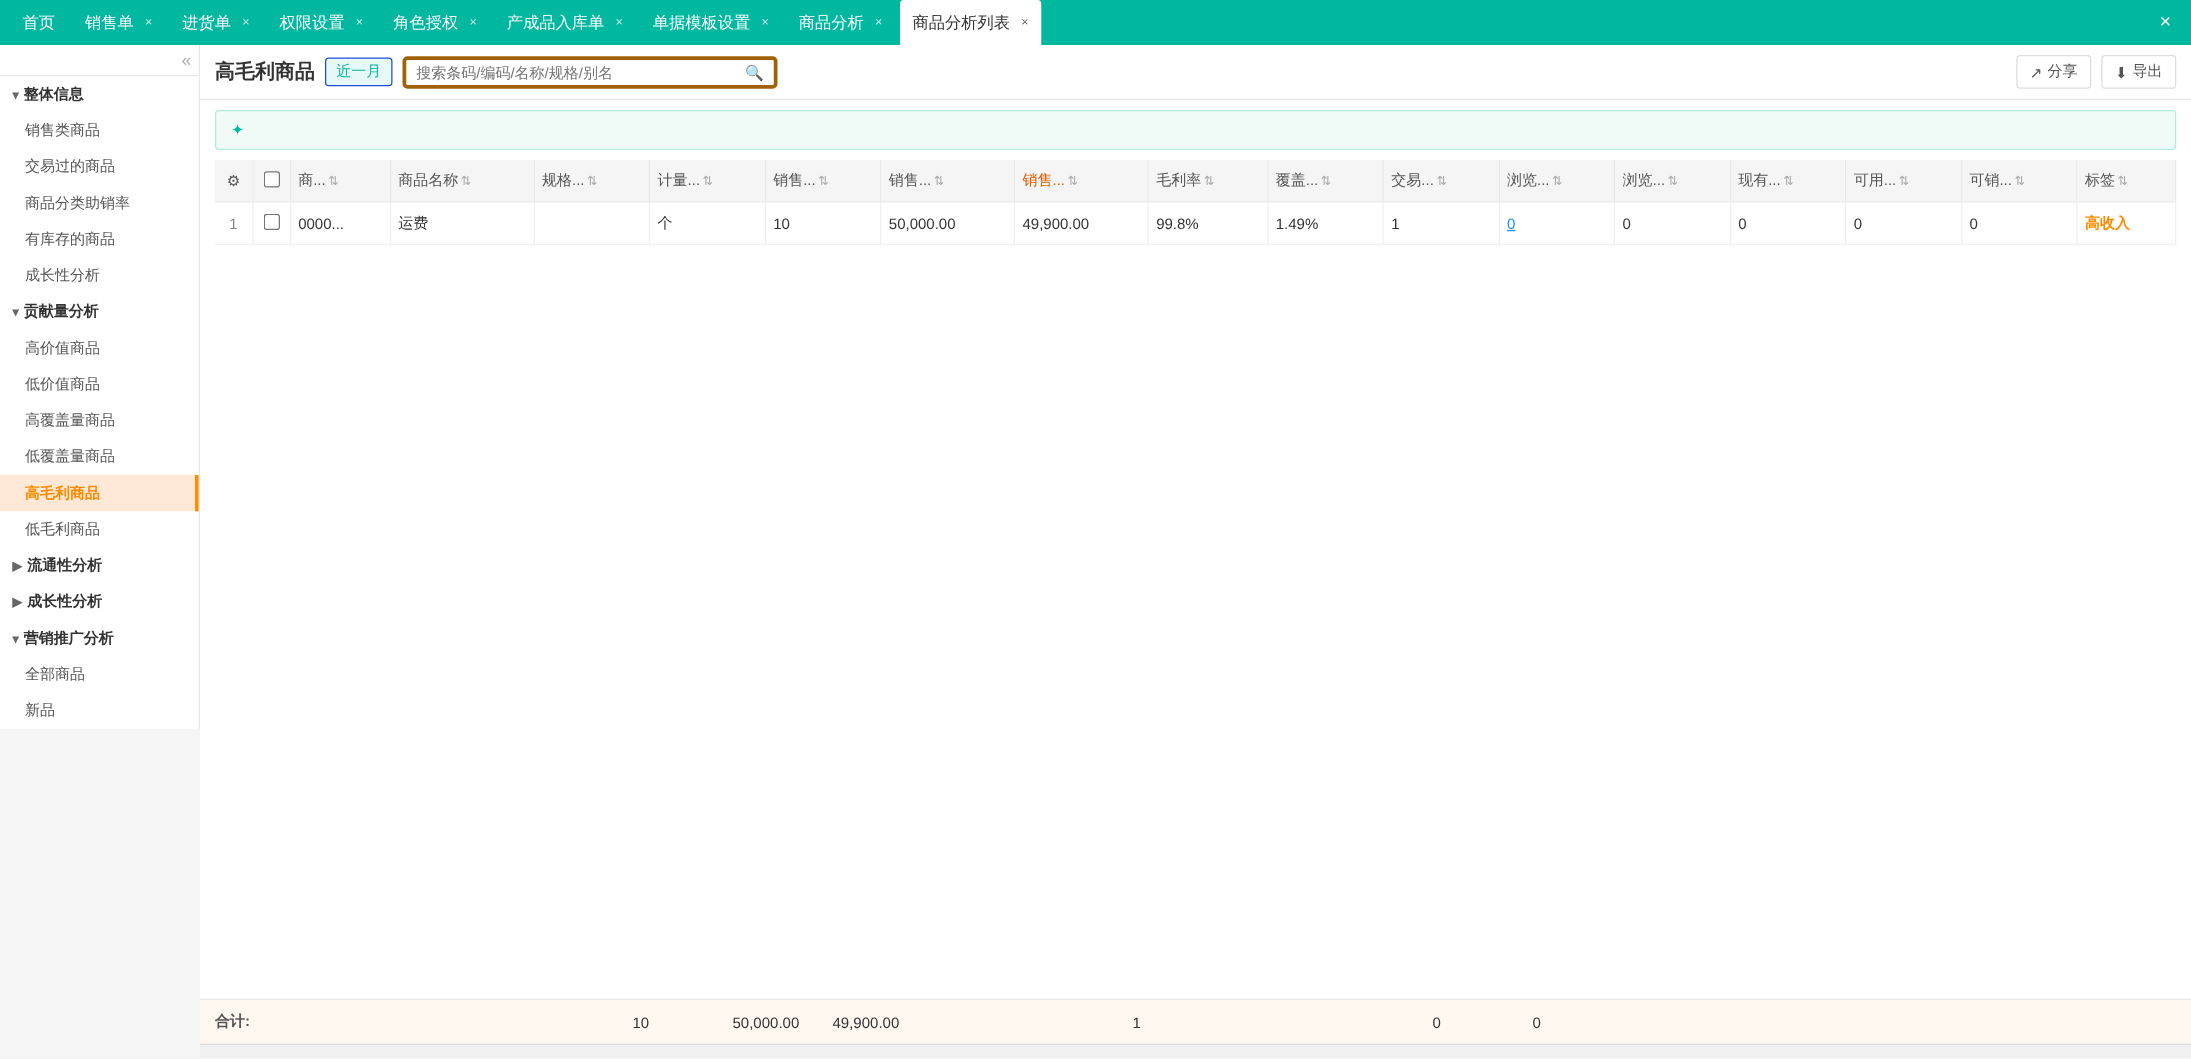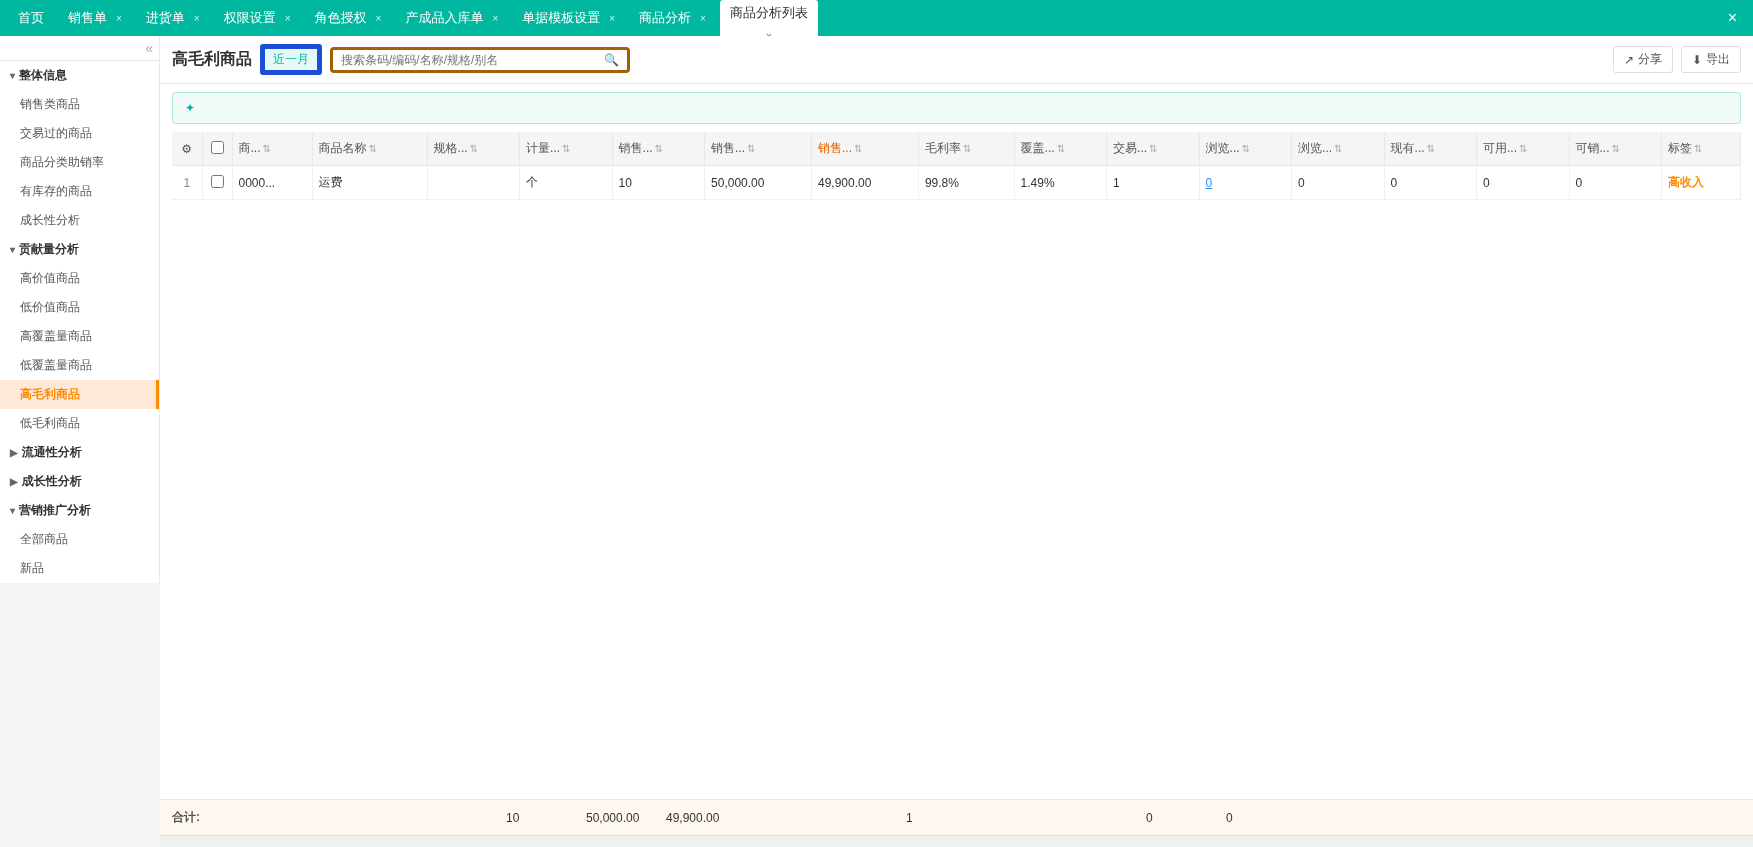--- a/index.html
+++ b/index.html
@@ -8,21 +8,21 @@
     
     .top-nav {
       display: flex; align-items: center; background: #00b8a0; height: 36px; padding: 0 8px;
       gap: 4px; flex-shrink: 0;
     }
     .nav-tab {
       display: flex; align-items: center; padding: 4px 10px; color: #fff; cursor: pointer;
       white-space: nowrap; font-size: 13px; border-radius: 3px 3px 0 0; height: 36px;
       gap: 9px;
     }
-    .nav-tab.active { background: #fff; color: #333; flex-direction: column; }
+    .nav-tab.active { background: #fff; color: #333; }
     .nav-tab .close-x { font-size: 10px; color: rgba(255,255,255,0.8); cursor: pointer; }
     .nav-tab.active .close-x { color: #666; }
     .nav-home { color: #fff; padding: 4px 10px; font-size: 13px; cursor: pointer; }
     .win-close { margin-left: auto; color: #fff; font-size: 16px; cursor: pointer; padding: 0 8px; }
 
     
     .main-layout { display: flex; height: calc(847px - 36px); }
 
     
     .sidebar {
@@ -43,21 +43,21 @@
     
     .content-area { flex: 1; display: flex; flex-direction: column; overflow: hidden; background: #fff; }
 
     
     .content-header {
       display: flex; align-items: center; padding: 8px 12px; border-bottom: 1px solid #e8e8e8;
       gap: 8px; background: #fff; flex-shrink: 0;
     }
     .content-title { font-size: 16px; font-weight: bold; color: #333; }
     .period-btn {
-      padding: 2px 8px; border: 5px solid #1d4ed8; border-radius: 3px; color: #00b8a0;
+      padding: 2px 8px; border: 1px solid #1d4ed8; border-radius: 3px; color: #00b8a0;
       background: #e6f9f7; cursor: pointer; font-size: 12px;
     }
     .search-box {
       display: flex; align-items: center; border: 3px solid #a16207; border-radius: 4px;
       padding: 3px 8px; gap: 4px; flex: 1; max-width: 300px;
     }
     .search-box input { border: none; outline: none; font-size: 12px; width: 100%; color: #999; }
     .search-icon { color: #aaa; cursor: pointer; }
     .header-actions { margin-left: auto; display: flex; gap: 8px; align-items: center; }
     .action-btn {

